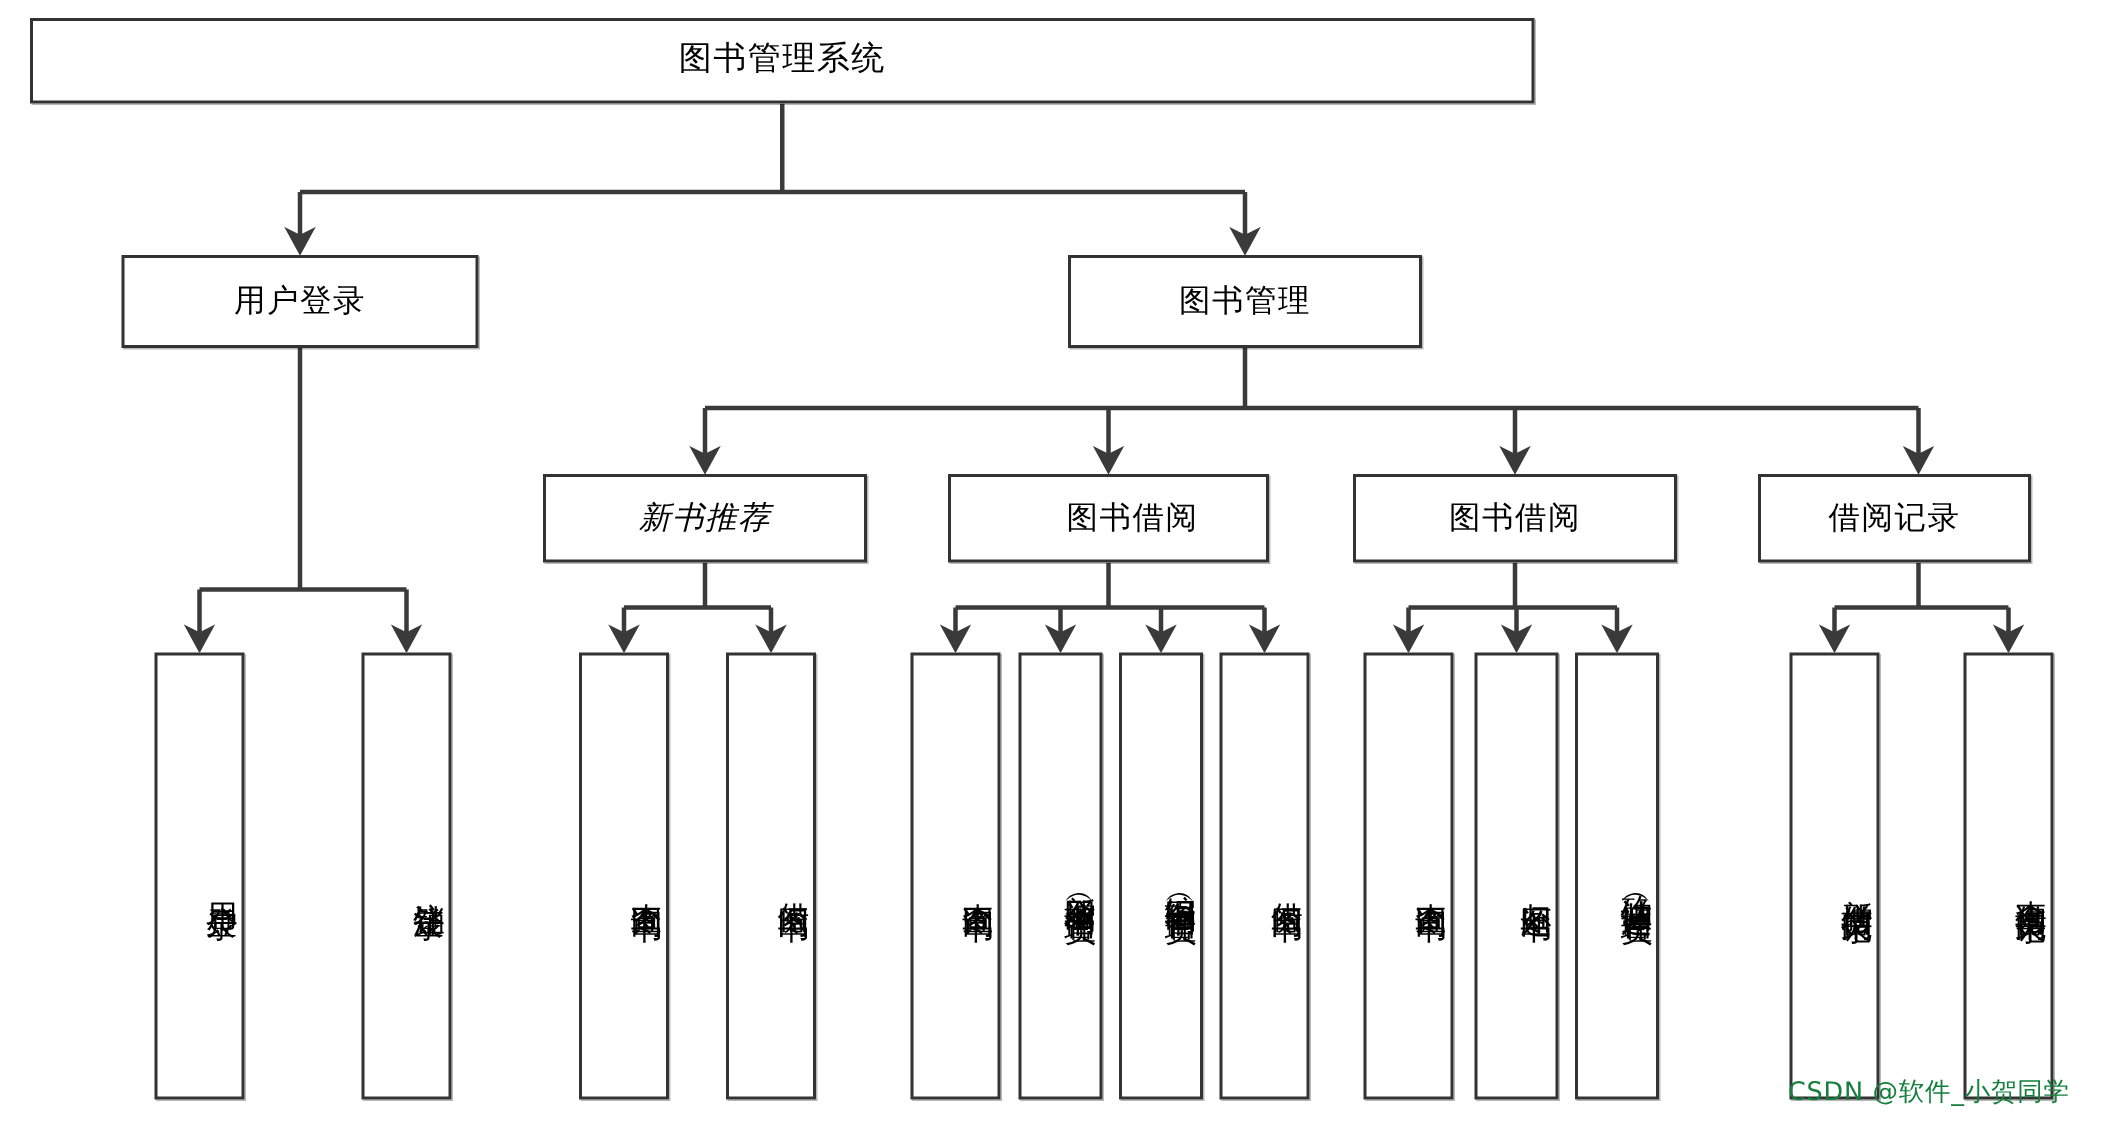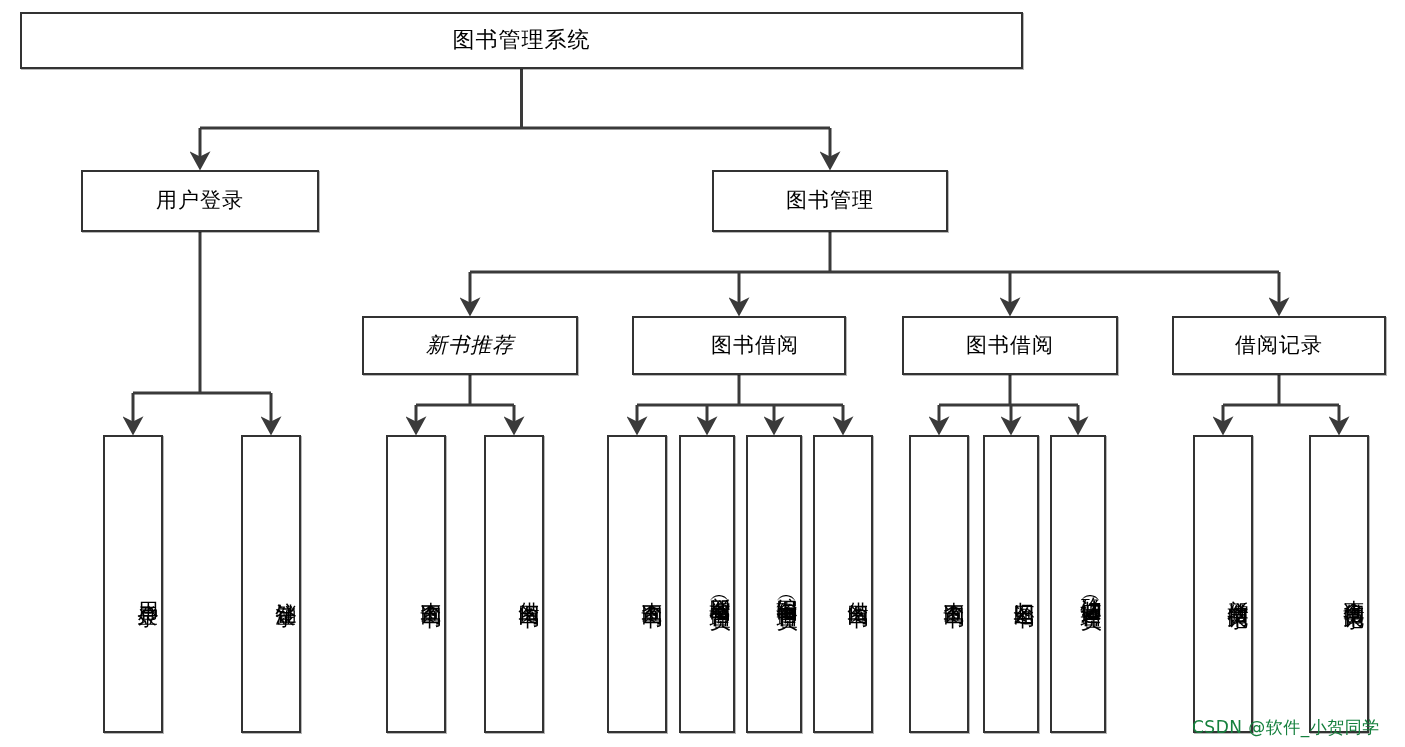--- a/index.html
+++ b/index.html
@@ -131,21 +131,21 @@
       </div>
       <div class="node horizontal level3" style="left: 362px; top: 316px; width: 216px; height: 59px; font-style: italic;">
         <span class="hlabel">新书推荐</span>
       </div>
       <div class="node horizontal level3" style="left: 632px; top: 316px; width: 214px; height: 59px; padding-left: 32px;">
         <span class="hlabel">图书借阅</span>
       </div>
       <div class="node horizontal level3" style="left: 902px; top: 316px; width: 216px; height: 59px;">
         <span class="hlabel">图书借阅</span>
       </div>
-      <div class="node horizontal level3" style="left: 1172px; top: 316px; width: 214px; height: 59px;">
+      <div class="node horizontal level3" style="left: 1172px; top: 316px; width: 182px; height: 59px;">
         <span class="hlabel">借阅记录</span>
       </div>
       <div class="node vertical leaf" style="left: 103px; top: 435px; width: 60px; height: 298px;">
         <span class="vlabel">用户登录</span>
       </div>
       <div class="node vertical leaf" style="left: 241px; top: 435px; width: 60px; height: 298px;">
         <span class="vlabel">注销登录</span>
       </div>
       <div class="node vertical leaf" style="left: 386px; top: 435px; width: 60px; height: 298px;">
         <span class="vlabel">查询图书</span>

